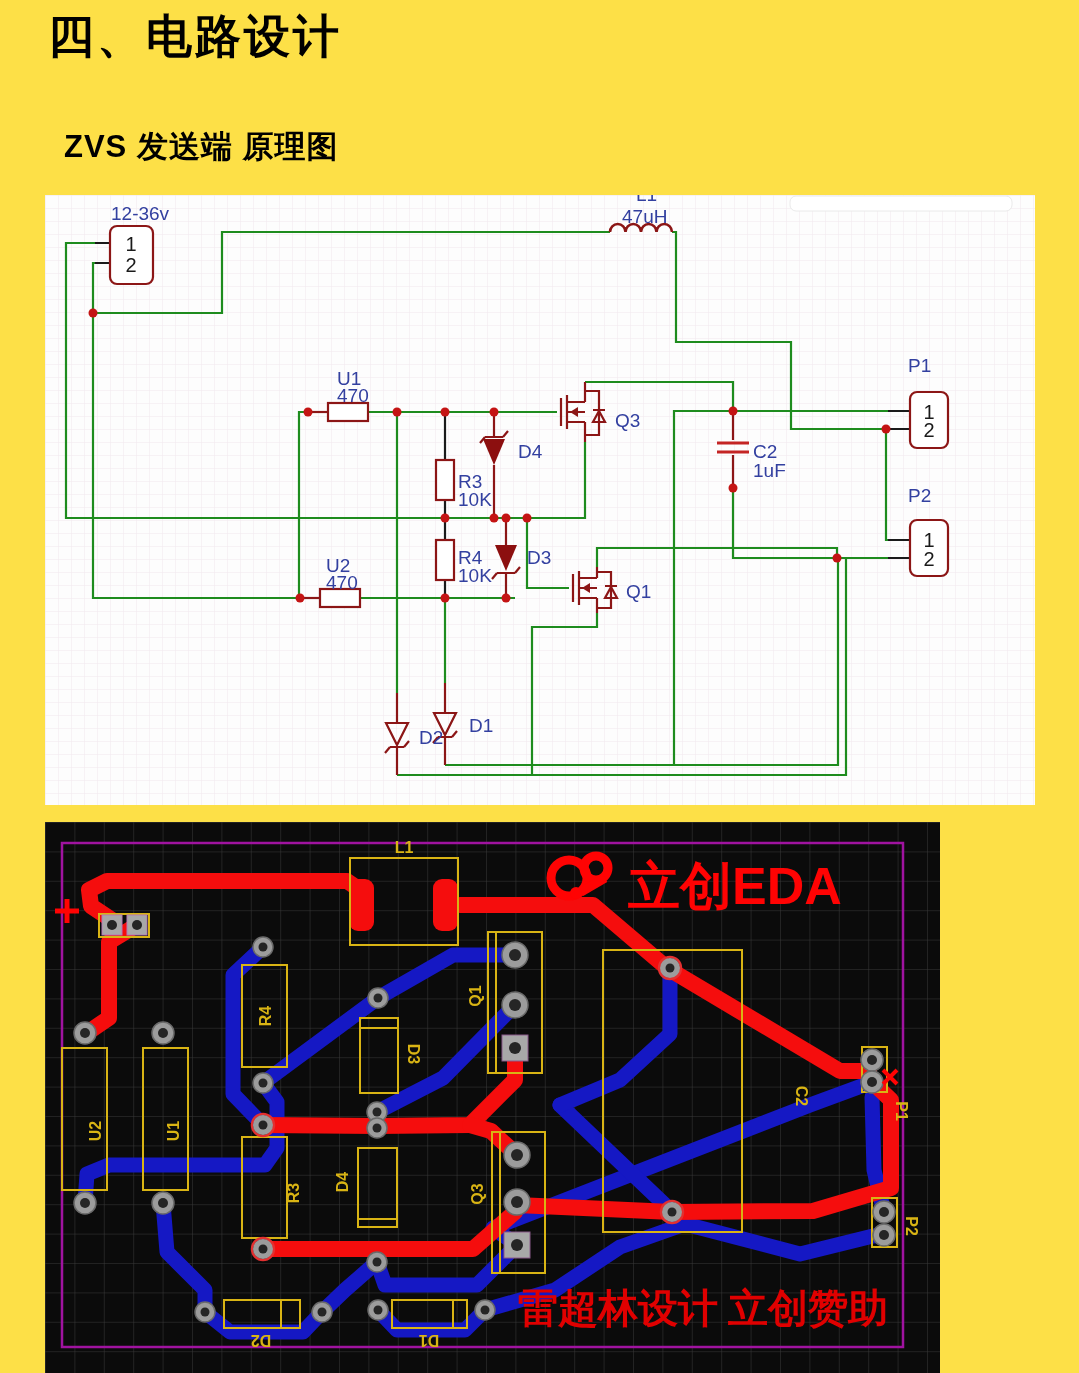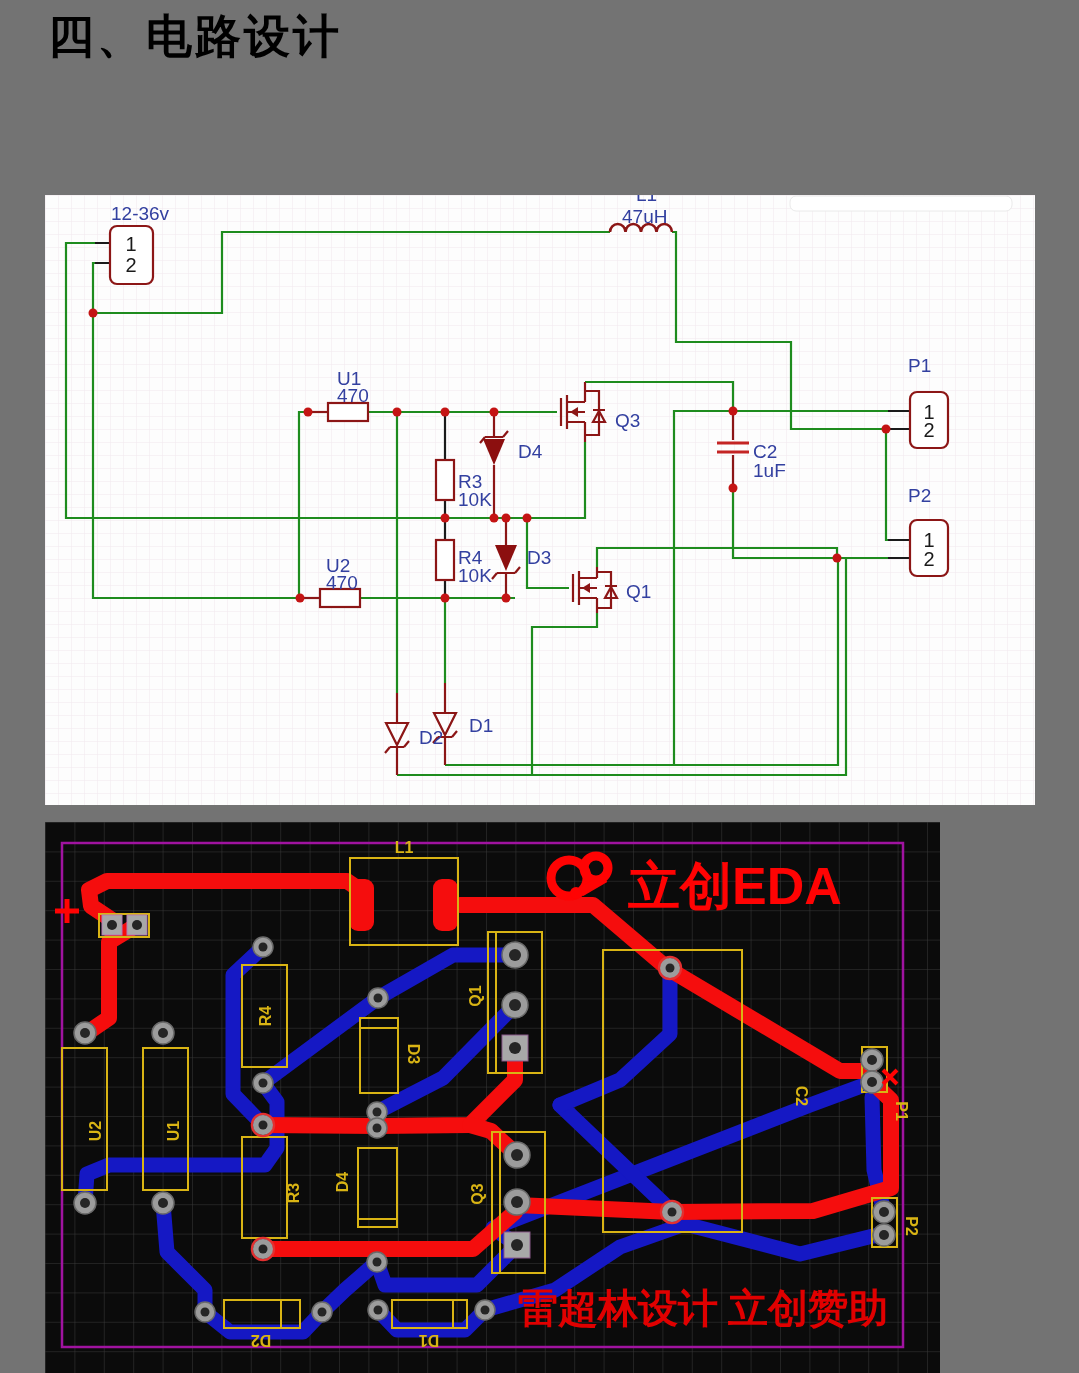--- a/index.html
+++ b/index.html
@@ -1,36 +1,37 @@
 <!DOCTYPE html>
 <html><head>
 <meta charset="utf-8">
 <style>
   html,body{margin:0;padding:0;background:#ffffff;}
-  .page{position:relative;width:1079px;height:1373px;background:#737373;overflow:hidden;
+  .page{position:relative;width:1079px;height:1373px;background:#fde047;overflow:hidden;
         font-family:"Liberation Sans",sans-serif;}
   .h1{position:absolute;left:48px;top:6px;font-size:46px;font-weight:800;color:#000;
       letter-spacing:3px;}
   .h2{position:absolute;left:64px;top:126px;font-size:31px;font-weight:700;color:#000;
       letter-spacing:1px;}
   .schematic{position:absolute;left:45px;top:195px;width:990px;height:610px;}
   .pcb{position:absolute;left:45px;top:822px;width:895px;height:551px;}
   svg{display:block;}
   .slabel{font-family:"Liberation Sans",sans-serif;font-size:19px;fill:#3340a0;}
   .spin{font-family:"Liberation Sans",sans-serif;font-size:20px;fill:#1a1a1a;text-anchor:middle;}
   .plabel{font-family:"Liberation Sans",sans-serif;font-size:16px;font-weight:700;fill:#d9b414;text-anchor:middle;}
   .logo-text{font-family:"Liberation Sans",sans-serif;font-size:52px;font-weight:900;fill:#ff0303;}
   .credit{font-family:"Liberation Serif",serif;font-size:40px;font-weight:700;fill:#e00000;}
 </style>
 </head>
 <body>
 
 <div class="page">
 
   <div class="h1">四、电路设计</div>
+  <div class="h2">ZVS 发送端  原理图</div>
 
   <div class="schematic">
   <svg width="990" height="610" viewBox="0 0 990 610">
     <defs>
       <pattern id="sgrid" width="13" height="13" patternUnits="userSpaceOnUse">
         <path d="M13 0H0V13" fill="none" stroke="#f1e7ee" stroke-width="1"></path>
       </pattern>
     </defs>
     <rect x="0" y="0" width="990" height="610" fill="#fdfdfd"></rect>
     <rect x="0" y="0" width="990" height="610" fill="url(#sgrid)"></rect>

